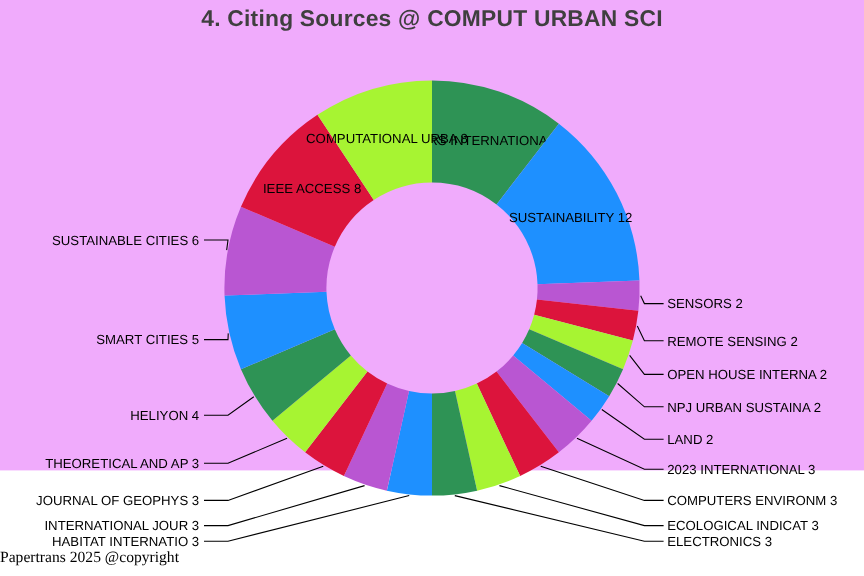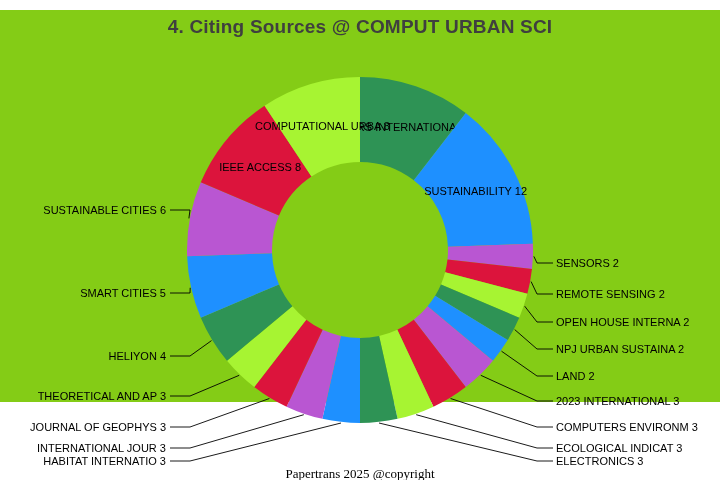--- a/index.html
+++ b/index.html
@@ -8,40 +8,39 @@
     background: #ffffff;
     width: 720px;
     height: 480px;
     overflow: hidden;
     font-family: "Liberation Sans", sans-serif;
   }
   .stage {
     position: relative;
     width: 720px;
     height: 392px;
-    background: #84cc16;
-    margin-top: 10px;
+    background: #f0abfc;
   }
   .chart-title {
     position: absolute;
     top: 6px;
     left: 0;
     width: 720px;
     text-align: center;
     font-size: 19px;
     font-weight: bold;
     color: #3f3f3f;
     letter-spacing: 0.2px;
   }
   .copyright {
     position: absolute;
     top: 456px;
     left: 0;
     width: 720px;
-    text-align: center;
+    text-align: left;
     font-size: 13px;
     color: #000000;
     font-family: "Liberation Serif", serif;
   }
   svg.donut {
     position: absolute;
     top: 0;
     left: 0;
   }
   svg.donut text {

